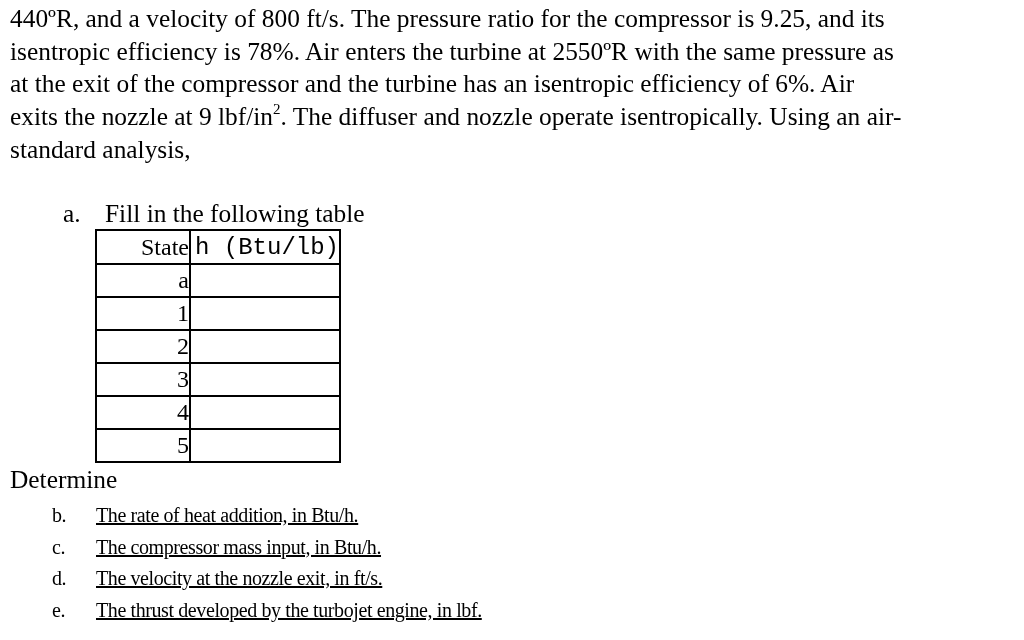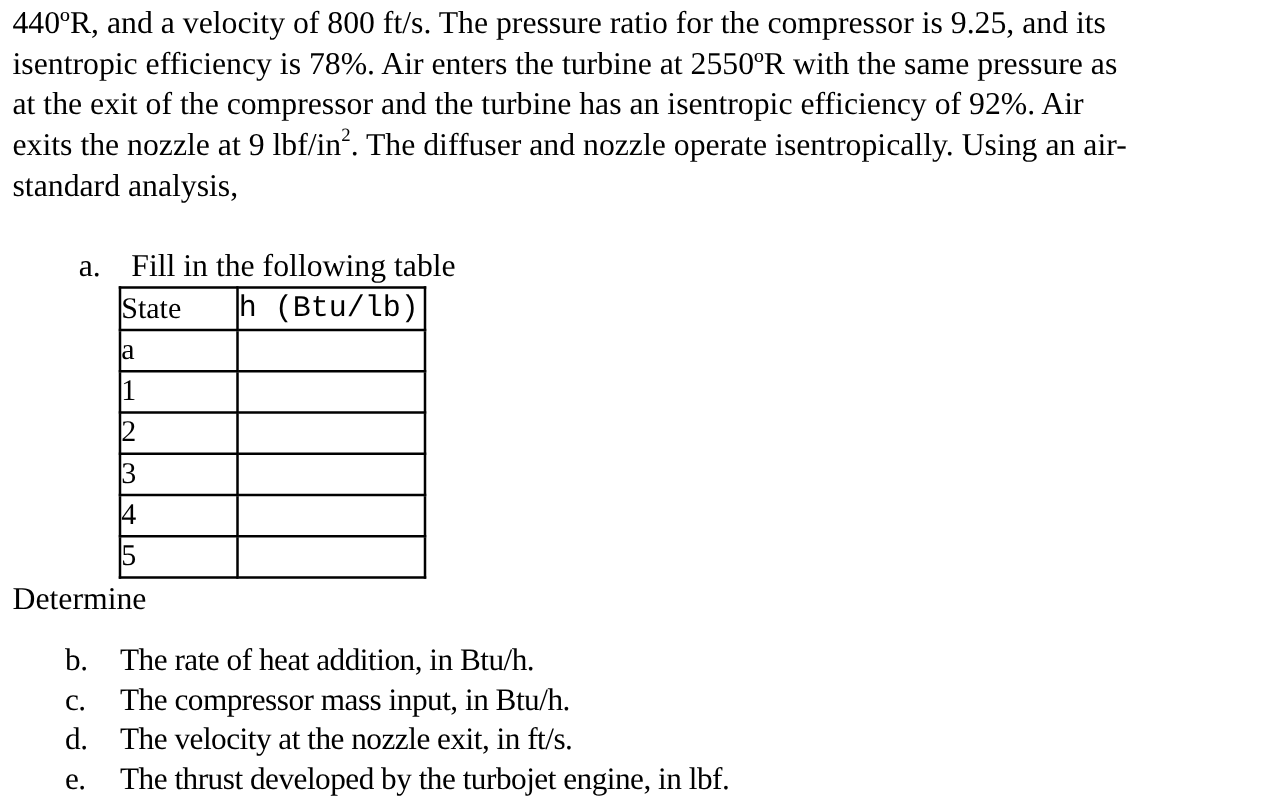--- a/index.html
+++ b/index.html
@@ -48,61 +48,62 @@
     table.htable {
       position: absolute;
       left: 95px;
       top: 229px;
       border-collapse: collapse;
       font-size: 24px;
     }
     table.htable td, table.htable th {
       border: 2px solid #000;
       padding: 0;
-      text-align: left;
+      text-align: right;
       font-weight: normal;
       height: 31px;
       line-height: 31px;
     }
     table.htable th {
       height: 32px;
     }
     table.htable .c1 { width: 92px; }
     table.htable .c2 { width: 148px; font-family: Liberation Mono, monospace; }
     .determine {
       position: absolute;
       left: 10px;
       top: 463px;
       font-size: 25.4px;
       line-height: 32px;
     }
     .items {
       position: absolute;
       left: 52px;
-      top: 513px;
-      font-size: 25px;
+      top: 500px;
+      font-size: 20px;
       line-height: 31.7px;
       font-family: "Liberation Serif", "DejaVu Serif", serif;
+      text-decoration: underline;
     }
     .items .item {
       white-space: nowrap;
       letter-spacing: -0.4px;
     }
     .items .marker {
       display: inline-block;
       width: 44px;
     }
   </style>
 </head>
 <body>
 
 <div class="para">
   <span class="line">440ºR, and a velocity of 800 ft/s.  The pressure ratio for the compressor is 9.25, and its</span>
   <span class="line">isentropic efficiency is 78%.  Air enters the turbine at 2550ºR with the same pressure as</span>
-  <span class="line">at the exit of the compressor and the turbine has an isentropic efficiency of 92%.  Air</span>
+  <span class="line">at the exit of the compressor and the turbine has an isentropic efficiency of 6%.  Air</span>
   <span class="line"><span>exits the nozzle at 9 lbf/in</span><sup>2</sup><span>. The diffuser and nozzle operate isentropically.  Using an air-</span></span>
   <span class="line">standard analysis,</span>
 </div>
 
 <div class="item-a">
   <span class="marker">a.</span><span>Fill in the following table</span>
 </div>
 
 <table class="htable">
   <thead>

